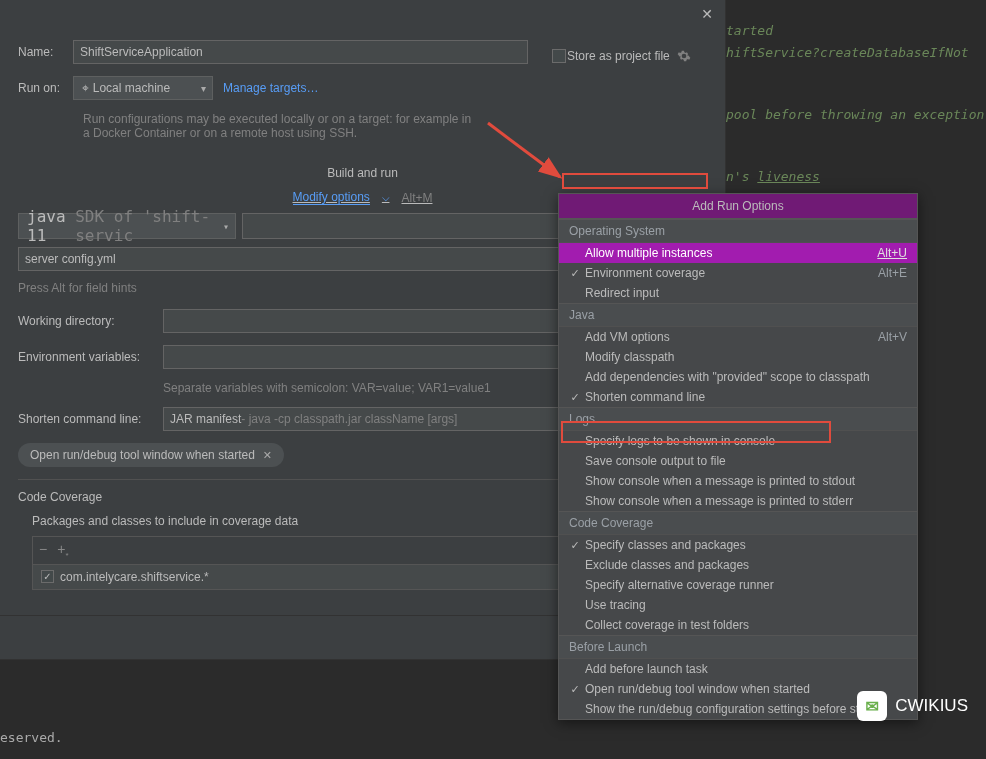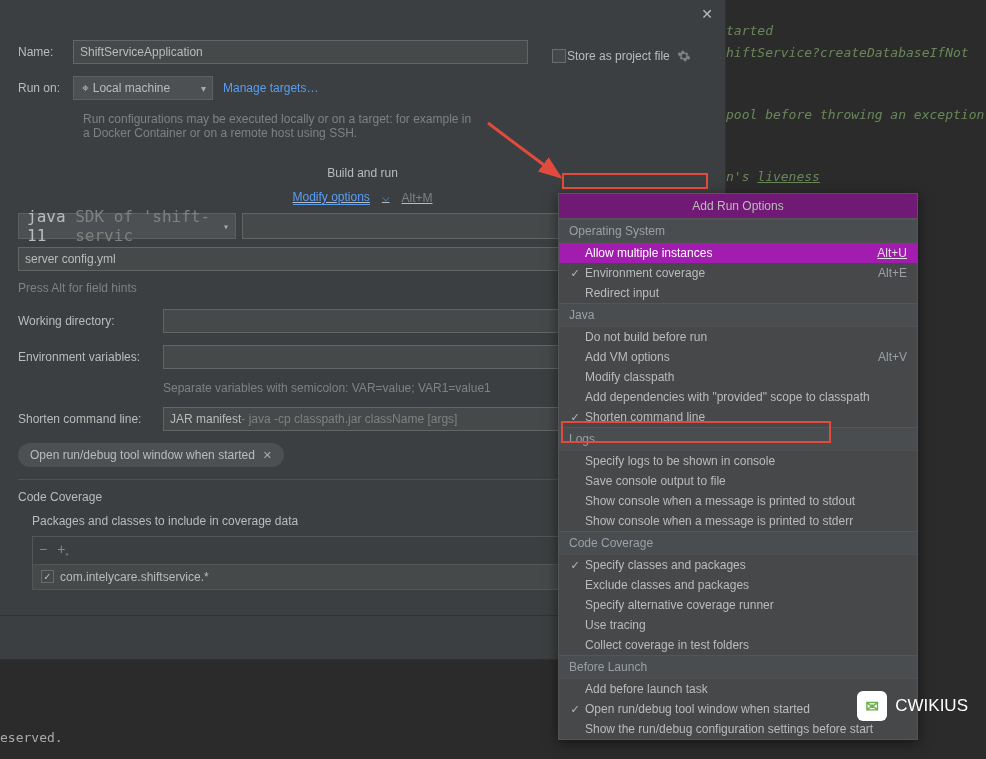--- a/index.html
+++ b/index.html
@@ -321,25 +321,20 @@
         <span class="sc">Alt+E</span>
       </div>
       <div class="menu-item">
         <span class="check-col"></span>
         <span class="lbl">Redirect input</span>
         <span class="sc"></span>
       </div>
       <div class="menu-header">Java</div>
       <div class="menu-item">
         <span class="check-col"></span>
-        <span class="lbl">Do not build before run</span>
-        <span class="sc"></span>
-      </div>
-      <div class="menu-item">
-        <span class="check-col"></span>
         <span class="lbl">Add VM options</span>
         <span class="sc">Alt+V</span>
       </div>
       <div class="menu-item">
         <span class="check-col"></span>
         <span class="lbl">Modify classpath</span>
         <span class="sc"></span>
       </div>
       <div class="menu-item">
         <span class="check-col"></span>

